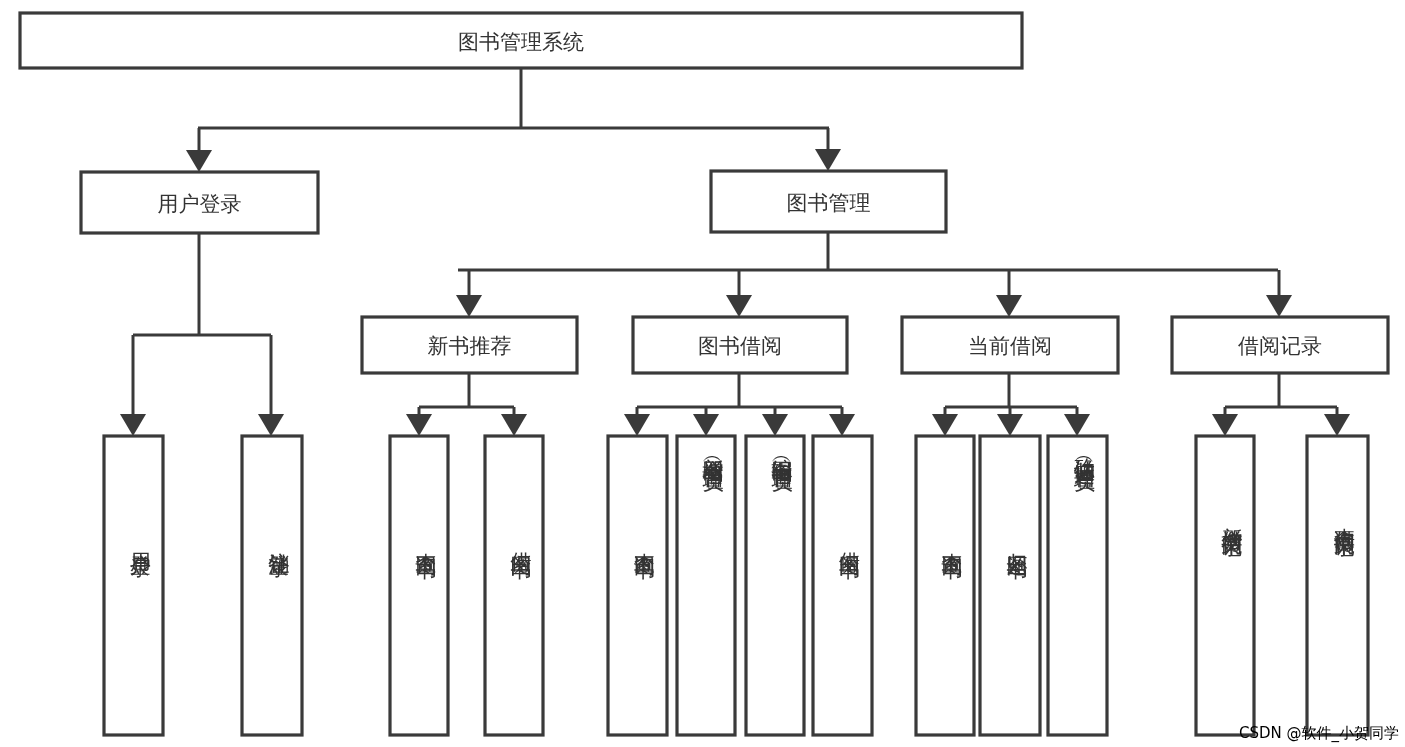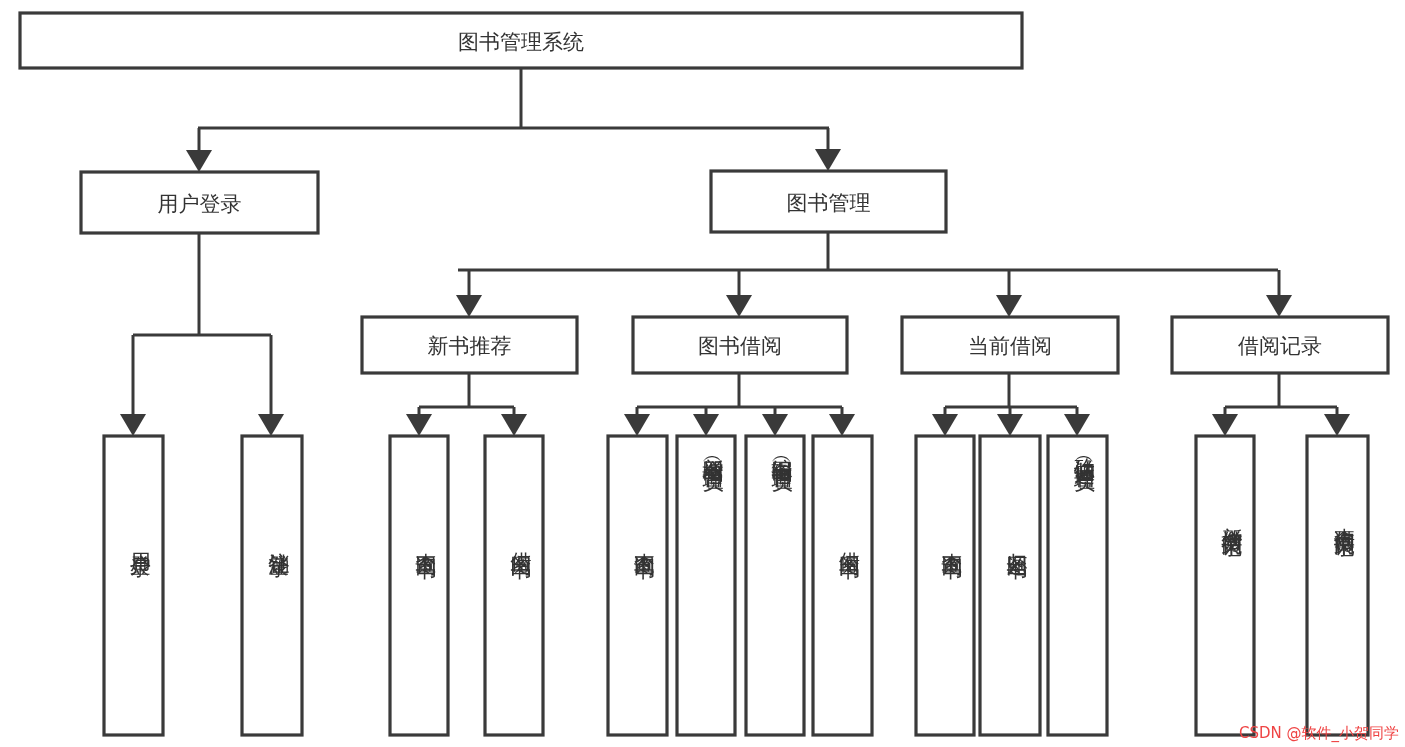--- a/index.html
+++ b/index.html
@@ -5,21 +5,21 @@
   html,body{margin:0;padding:0;background:#ffffff;}
   body{width:1405px;height:747px;font-family:"DejaVu Sans","Liberation Sans",sans-serif;}
   #stage{position:relative;width:1405px;height:747px;overflow:hidden;background:#fff;}
   svg#diagram{position:absolute;left:0;top:0;width:1405px;height:747px;display:block;}
   .node-rect{fill:#ffffff;stroke:#3a3a3a;stroke-width:3.2;}
   .connector{stroke:#3a3a3a;stroke-width:3;fill:none;stroke-linecap:butt;}
   .arrow-head{fill:#3a3a3a;stroke:none;}
   .node-label{fill:#333333;font-family:"DejaVu Sans","Liberation Sans",sans-serif;}
   .label-h{font-size:21px;text-anchor:middle;dominant-baseline:central;}
   .label-v{font-size:21px;text-anchor:middle;writing-mode:vertical-rl;glyph-orientation-vertical:0;letter-spacing:2px;}
-  .watermark{position:absolute;right:6px;bottom:4px;font-size:15px;color:#ef4444;
+  .watermark{position:absolute;right:6px;bottom:4px;font-size:15px;color:#000000;
              font-family:"DejaVu Sans","Liberation Sans",sans-serif;white-space:nowrap;pointer-events:none;}
 </style>
 </head>
 <body>
 
 <div id="stage">
   <svg id="diagram" viewBox="0 0 1405 747" xmlns="http://www.w3.org/2000/svg">
     <g id="connectors-layer">
         <g>
           <path class="connector" d="M 521 68 L 521 128"></path>

